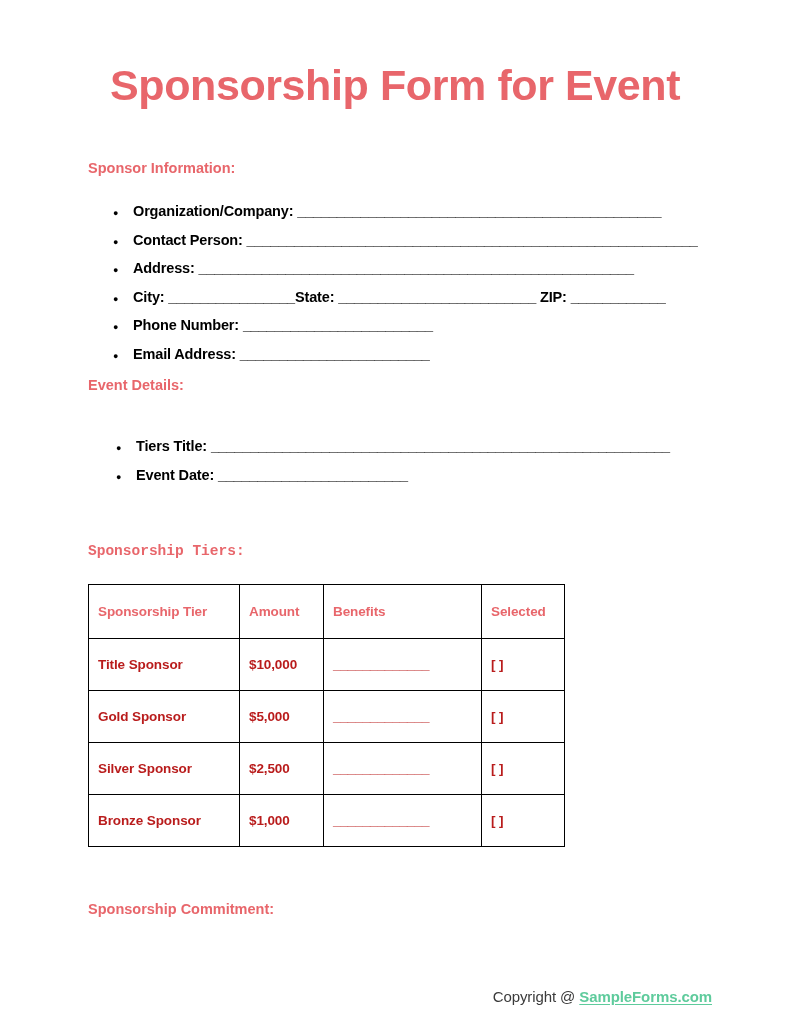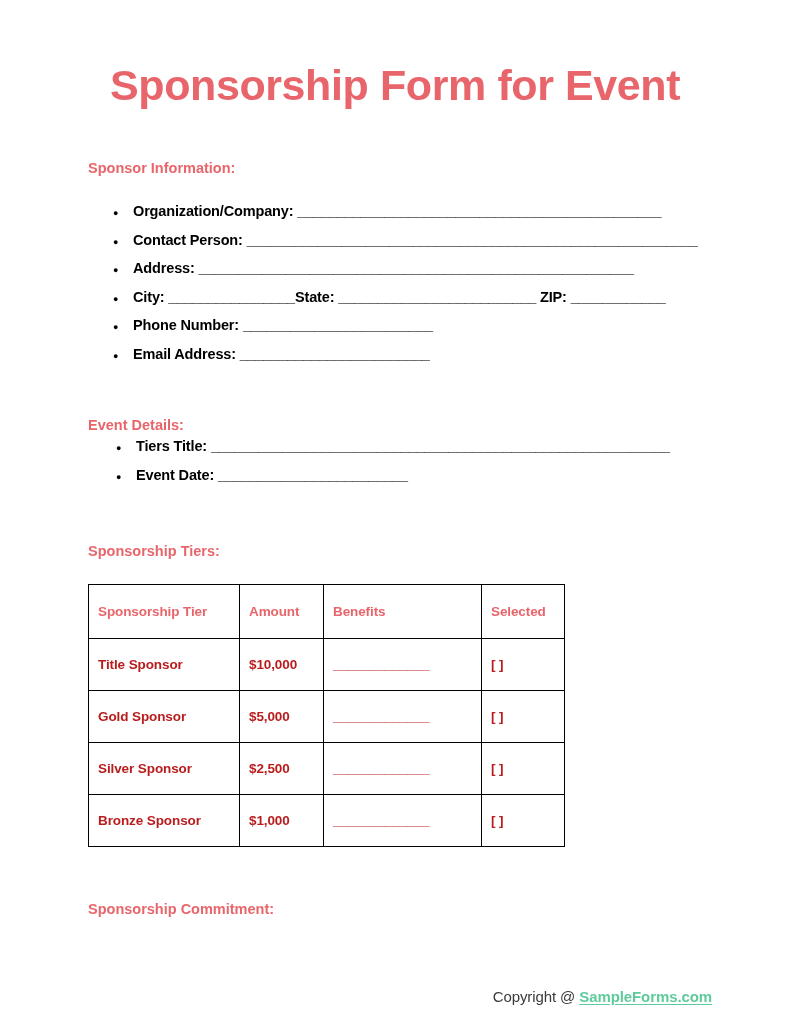--- a/index.html
+++ b/index.html
@@ -38,22 +38,22 @@
   
   .section-heading {
     position: absolute;
     font-size: 14.5px;
     font-weight: bold;
     color: #e8666b;
     white-space: nowrap;
     letter-spacing: 0px;
   }
   .sh-sponsor     { left: 88px;  top: 160px; }
-  .sh-event       { left: 88px;  top: 417px; }
-  .sh-tiers       { left: 88px;  top: 543px; }
+  .sh-event       { left: 88px;  top: 377px; }
+  .sh-tiers       { left: 88px;  top: 543px; font-family: Liberation Mono, monospace; }
   .sh-commitment  { left: 88px;  top: 901px; }
 
   
   .bullet-list {
     position: absolute;
     margin: 0;
     padding: 0;
     list-style: none;
   }
   .bl-sponsor { left: 113px; top: 203px; }

